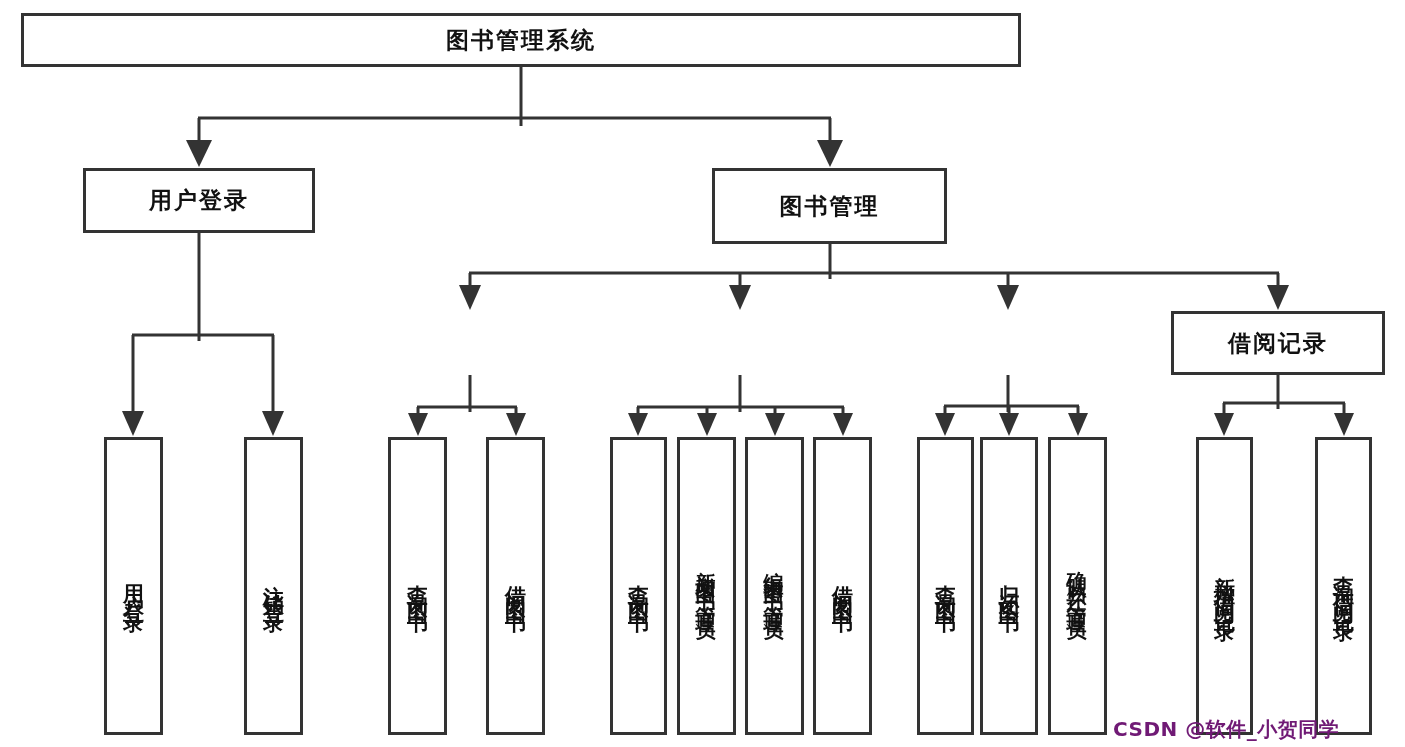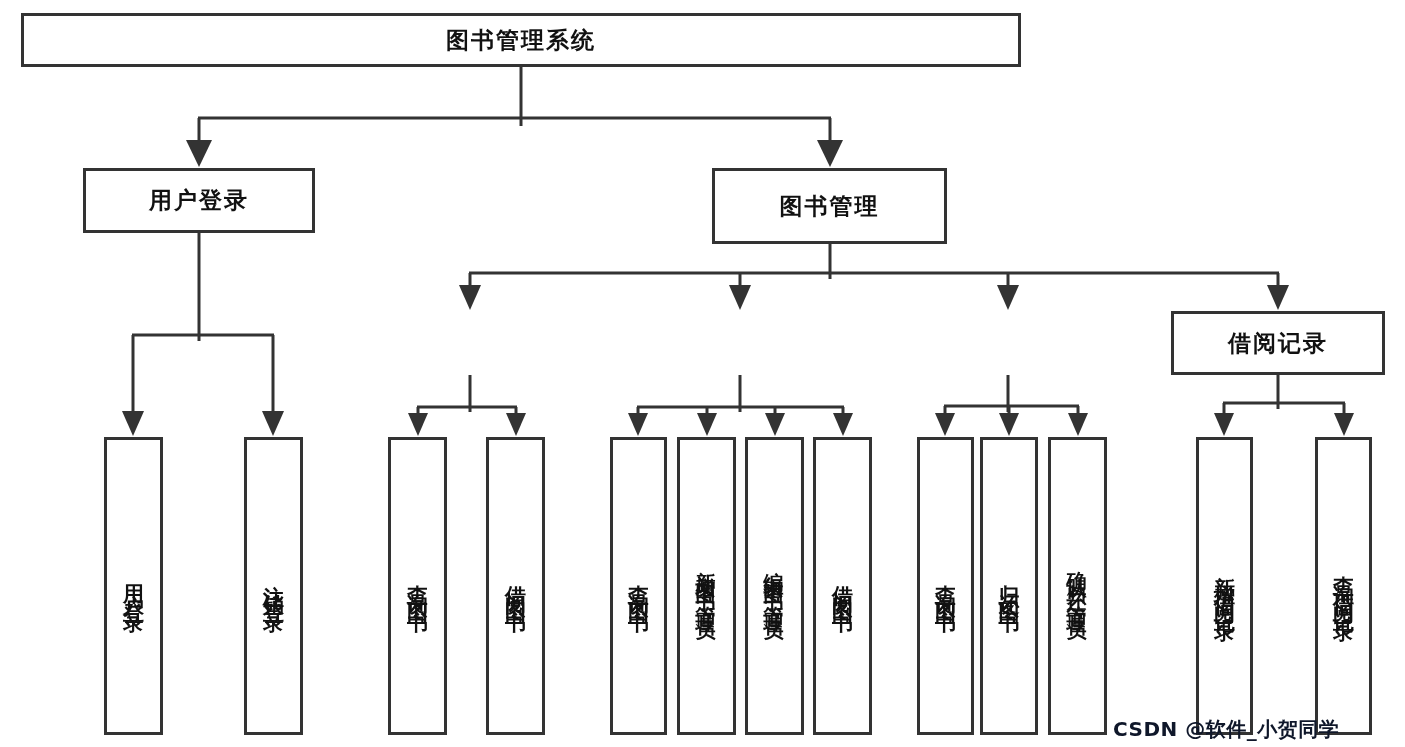--- a/index.html
+++ b/index.html
@@ -15,21 +15,21 @@
   .node .hlabel{font-size:23px;letter-spacing:2px;white-space:nowrap;}
   .leaf{
     position:absolute;box-sizing:border-box;border:3px solid #333;background:#fff;
     display:flex;align-items:center;justify-content:center;z-index:2;
   }
   .leaf .vtext{
     writing-mode:vertical-rl;font-size:21px;letter-spacing:9px;white-space:nowrap;
   }
   .watermark{
     position:absolute;left:1113px;top:716px;z-index:5;
-    font-size:20px;color:#0f172a;letter-spacing:0.5px;white-space:nowrap;
+    font-size:20px;color:#701a75;letter-spacing:0.5px;white-space:nowrap;
   }
 </style>
 </head>
 <body>
 
 <div class="stage">
 
   <svg class="wires" width="1405" height="747" viewBox="0 0 1405 747" stroke="#333" stroke-width="3" fill="#333">
 
     <g>

